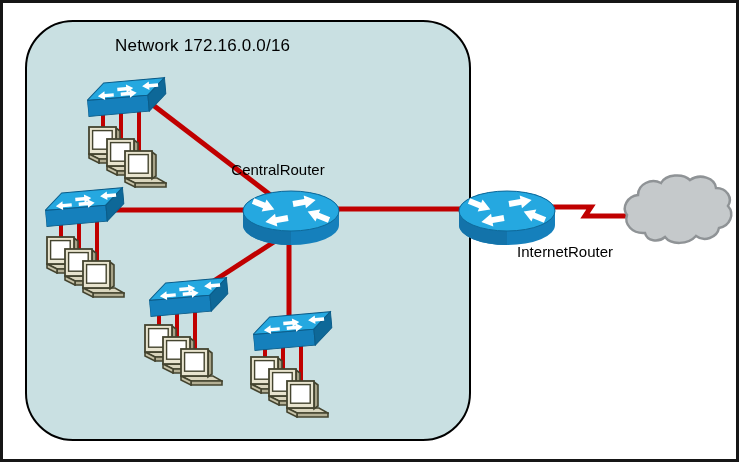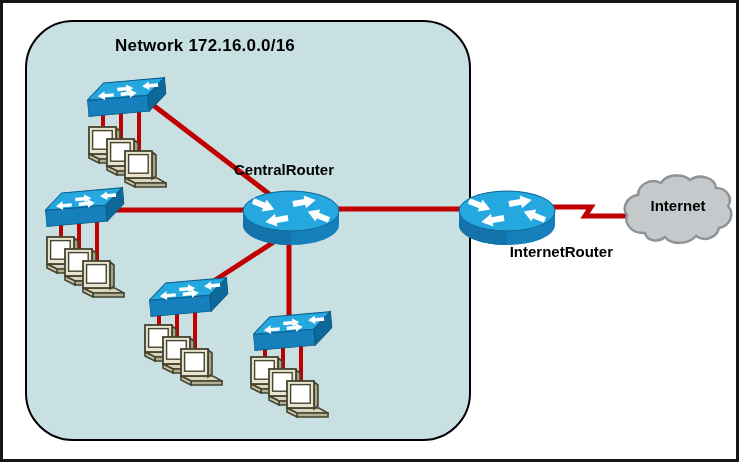--- a/index.html
+++ b/index.html
@@ -17,25 +17,25 @@
     left:22px;top:17px;width:446px;height:421px;
     box-sizing:border-box;
     background:#c9e0e2;
     border:2px solid #000;
     border-radius:48px;
   }
   .links{position:absolute;left:0;top:0;width:739px;height:462px;}
   .node{position:absolute;}
   .lbl{
     position:absolute;
-    color:#000;font-weight:bold;
+    color:#000;font-weight:normal;
     white-space:nowrap;
   }
   .lbl.title{left:112px;top:33px;font-size:17px;letter-spacing:.2px;}
-  .lbl.central{left:216px;top:158px;width:130px;text-align:center;font-size:15px;}
+  .lbl.central{left:210px;top:158px;width:130px;text-align:center;font-size:15px;}
   .lbl.iroute{left:470px;top:240px;width:140px;text-align:right;font-size:15px;}
   .lbl.inet{left:628px;top:194px;width:94px;text-align:center;font-size:15px;}
   .sw{transform:rotate(-5deg);}
   .defs{position:absolute;width:0;height:0;}
 </style>
 </head>
 <body>
 
 <div class="frame">
 
@@ -160,15 +160,14 @@
     </svg>
 
   <svg class="node" style="left:454px;top:184px" width="100" height="62">
       <use href="#sym-router"></use>
     </svg>
   <div class="lbl iroute">InternetRouter</div>
 
   <svg class="node" style="left:616px;top:168px" width="118" height="80" viewBox="0 0 118 80">
     <path d="M26,62 C13,63 5,53 8,44 C2,36 9,25 19,24 C19,13 32,7 42,12 C47,3 64,2 71,9 C81,2 96,7 97,17 C108,17 114,27 109,35 C116,43 111,55 100,57 C98,67 85,71 77,65 C69,74 52,74 46,66 C39,72 28,70 26,62 Z" fill="#c5c9cb" stroke="#8f9396" stroke-width="2.5"></path>
   </svg>
-  <div class="lbl inet">Internet</div>
 
 </div>
 
 </body></html>

